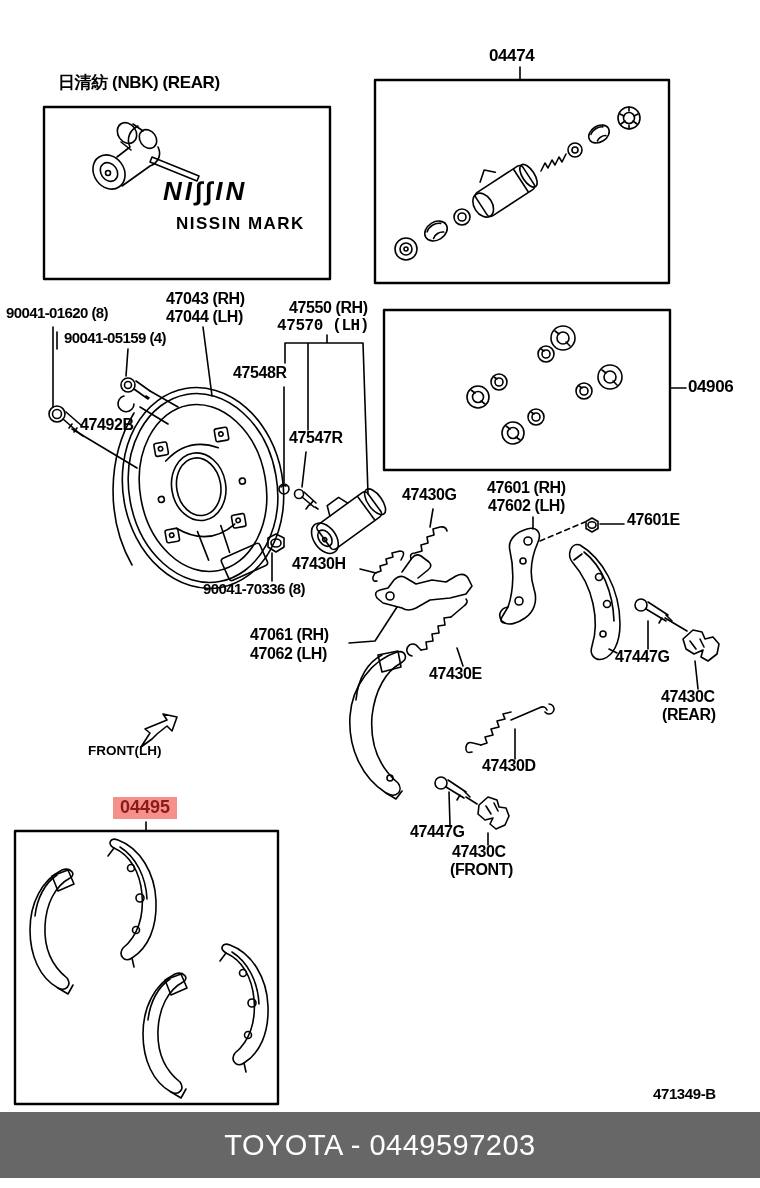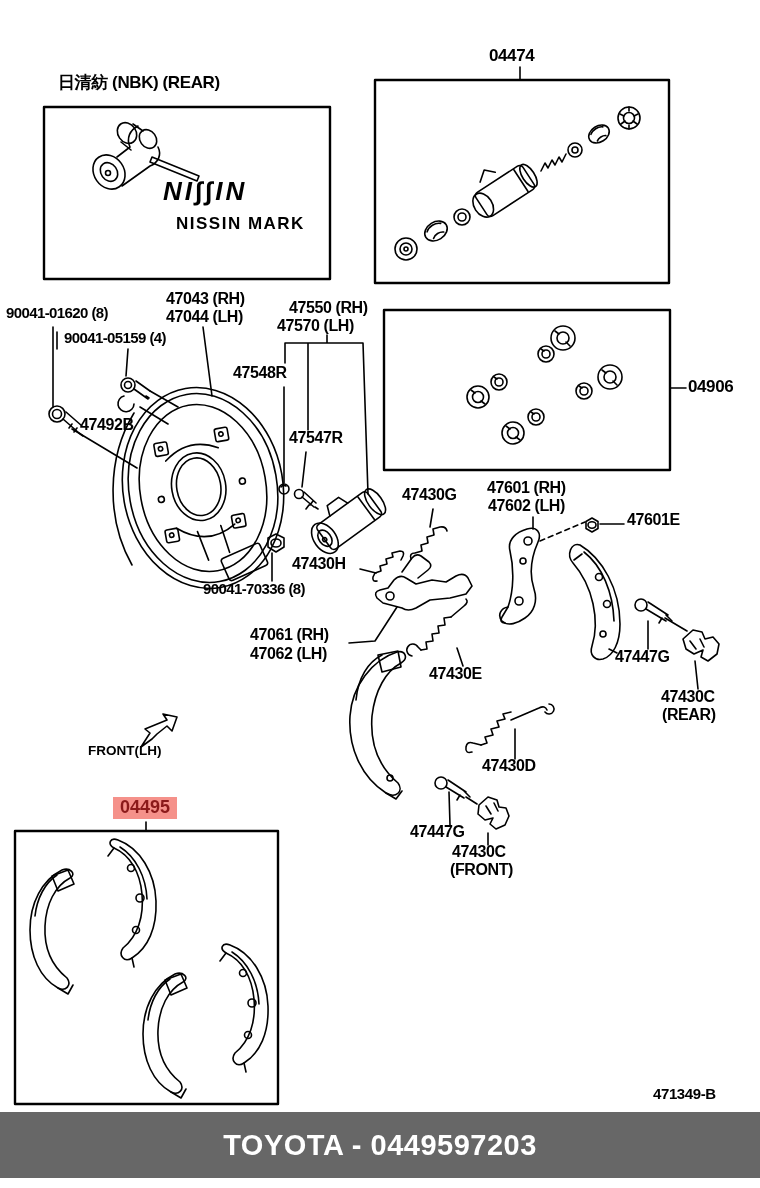--- a/index.html
+++ b/index.html
@@ -12,21 +12,21 @@
   .big{font-size:17px;}
   .logo{position:absolute;font-style:italic;font-weight:700;font-size:26px;
         letter-spacing:3px;color:#000;}
   .caption{position:absolute;font-weight:700;font-size:17px;letter-spacing:1.5px;color:#000;}
   .tiny{font-size:13.5px;letter-spacing:0;}
   .hl{background:var(--highlight-bg,#f5918a);color:var(--highlight-text,#8b1a1a);
       font-size:18px;padding:1px 7px 2px 7px;letter-spacing:0;}
   .footerbar{position:absolute;left:0;top:1112px;width:760px;height:66px;
              background:var(--footer-bg,#676767);display:flex;align-items:center;
              justify-content:center;gap:44px;color:var(--footer-text,#ffffff);
-             font-size:29px;font-weight:700;letter-spacing:0.5px;}
+             font-size:29px;font-weight:400;letter-spacing:0.5px;}
 </style>
 </head>
 <body>
 
 <div id="stage">
 
   <svg width="760" height="1188" viewBox="0 0 760 1188">
     <defs>
       <g id="shoeA">
         <path d="M35,4 C15,14 3,37 3,64 C3,90 13,112 31,122 C39,126 45,119 40,112 C25,100 17,82 18,60 C19,38 28,20 43,12 C50,8 43,1 35,4 Z"></path>
@@ -269,21 +269,21 @@
   <div class="caption" style="left:176px;top:214px;">NISSIN MARK</div>
 
   <div class="lbl big" style="left:489px;top:47px;">04474</div>
   <div class="lbl big" style="left:688px;top:378px;">04906</div>
 
   <div class="lbl sm" style="left:6px;top:305px;">90041-01620 (8)</div>
   <div class="lbl sm" style="left:64px;top:330px;">90041-05159 (4)</div>
   <div class="lbl" style="left:166px;top:291px;">47043 (RH)</div>
   <div class="lbl" style="left:166px;top:309px;">47044 (LH)</div>
   <div class="lbl" style="left:277px;top:300px;margin-left:12px;">47550 (RH)</div>
-  <div class="lbl" style="left:277px;top:318px;">47570 (LH)</div>
+  <div class="lbl" style="left:277px;top:318px;font-family:Liberation Mono, monospace;">47570 (LH)</div>
   <div class="lbl" style="left:233px;top:365px;">47548R</div>
   <div class="lbl" style="left:289px;top:430px;">47547R</div>
   <div class="lbl" style="left:80px;top:417px;">47492B</div>
   <div class="lbl" style="left:402px;top:487px;">47430G</div>
   <div class="lbl" style="left:487px;top:480px;">47601 (RH)</div>
   <div class="lbl" style="left:488px;top:498px;">47602 (LH)</div>
   <div class="lbl" style="left:627px;top:512px;">47601E</div>
   <div class="lbl" style="left:292px;top:556px;">47430H</div>
   <div class="lbl sm" style="left:203px;top:581px;">90041-70336 (8)</div>
   <div class="lbl" style="left:250px;top:627px;">47061 (RH)</div>

